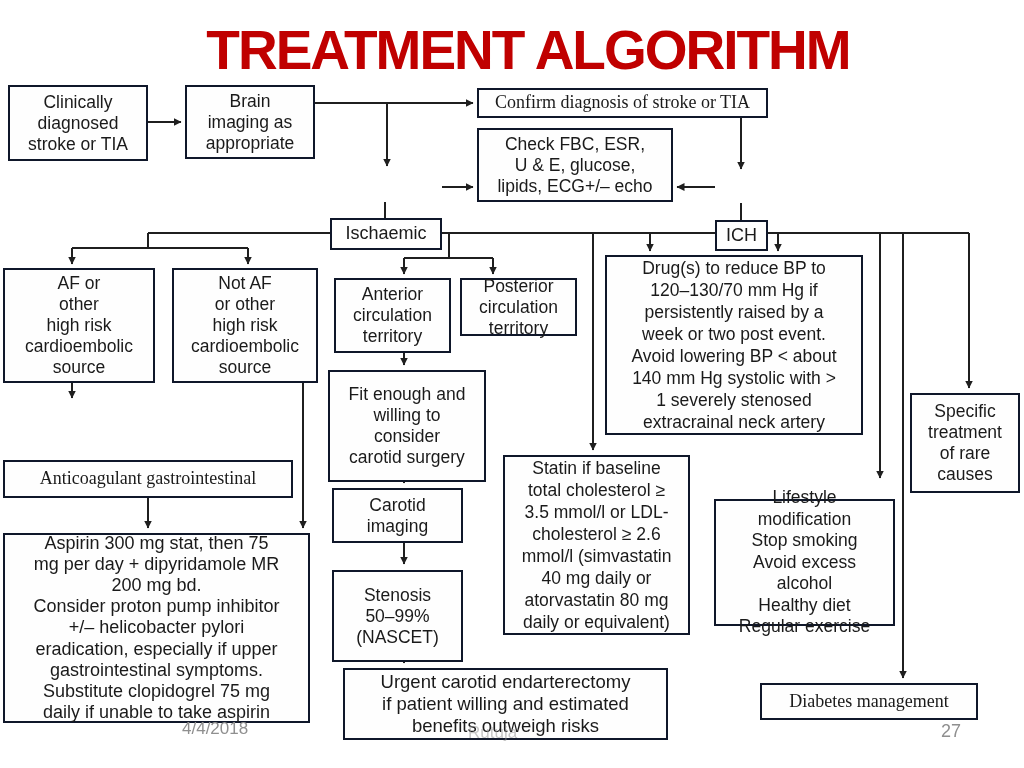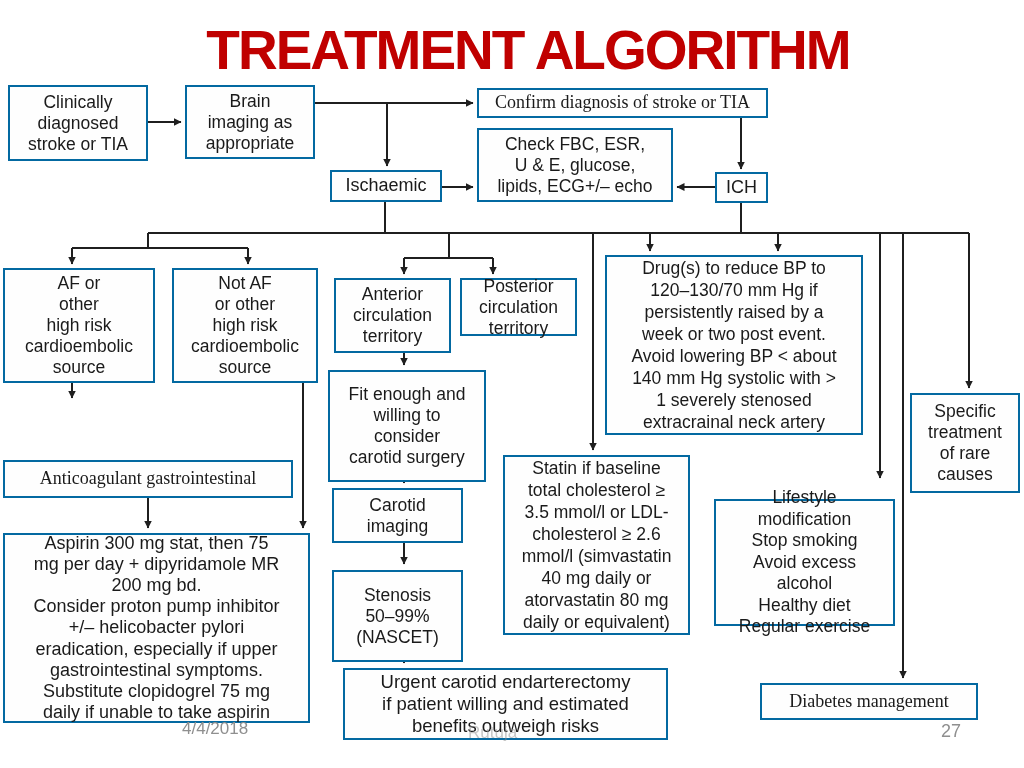--- a/index.html
+++ b/index.html
@@ -14,29 +14,29 @@
     text-align:center;
     font-size:55px;font-weight:bold;letter-spacing:-2px;
     color:#C00000;
     margin:16px;
   }
   .flow-layer{position:absolute;left:0;top:0;width:1024px;height:768px;}
   svg.connectors{position:absolute;left:0;top:0;pointer-events:none;}
   .node{
     position:absolute;
     box-sizing:border-box;
-    border:2px solid #0369a1;
+    border:2px solid #0f172a;
     background:#fefefe;
     display:flex;align-items:center;justify-content:center;
     text-align:center;
     white-space:pre-line;
     font-size:17.5px;line-height:1.2;
     padding:2px 4px;
   }
-  .node.small{font-size:18px;}
+  .node.small{font-size:18px;margin-top:48px;}
   .node.wide-one-line{font-size:18px;font-family:Liberation Serif, serif;}
   .footer-text{
     position:absolute;color:#8f8f8f;font-size:17px;
   }
   .footer-watermark{opacity:0.5;}
 </style>
 </head>
 <body>
 
 <h1 class="slide-title">TREATMENT ALGORITHM</h1>

